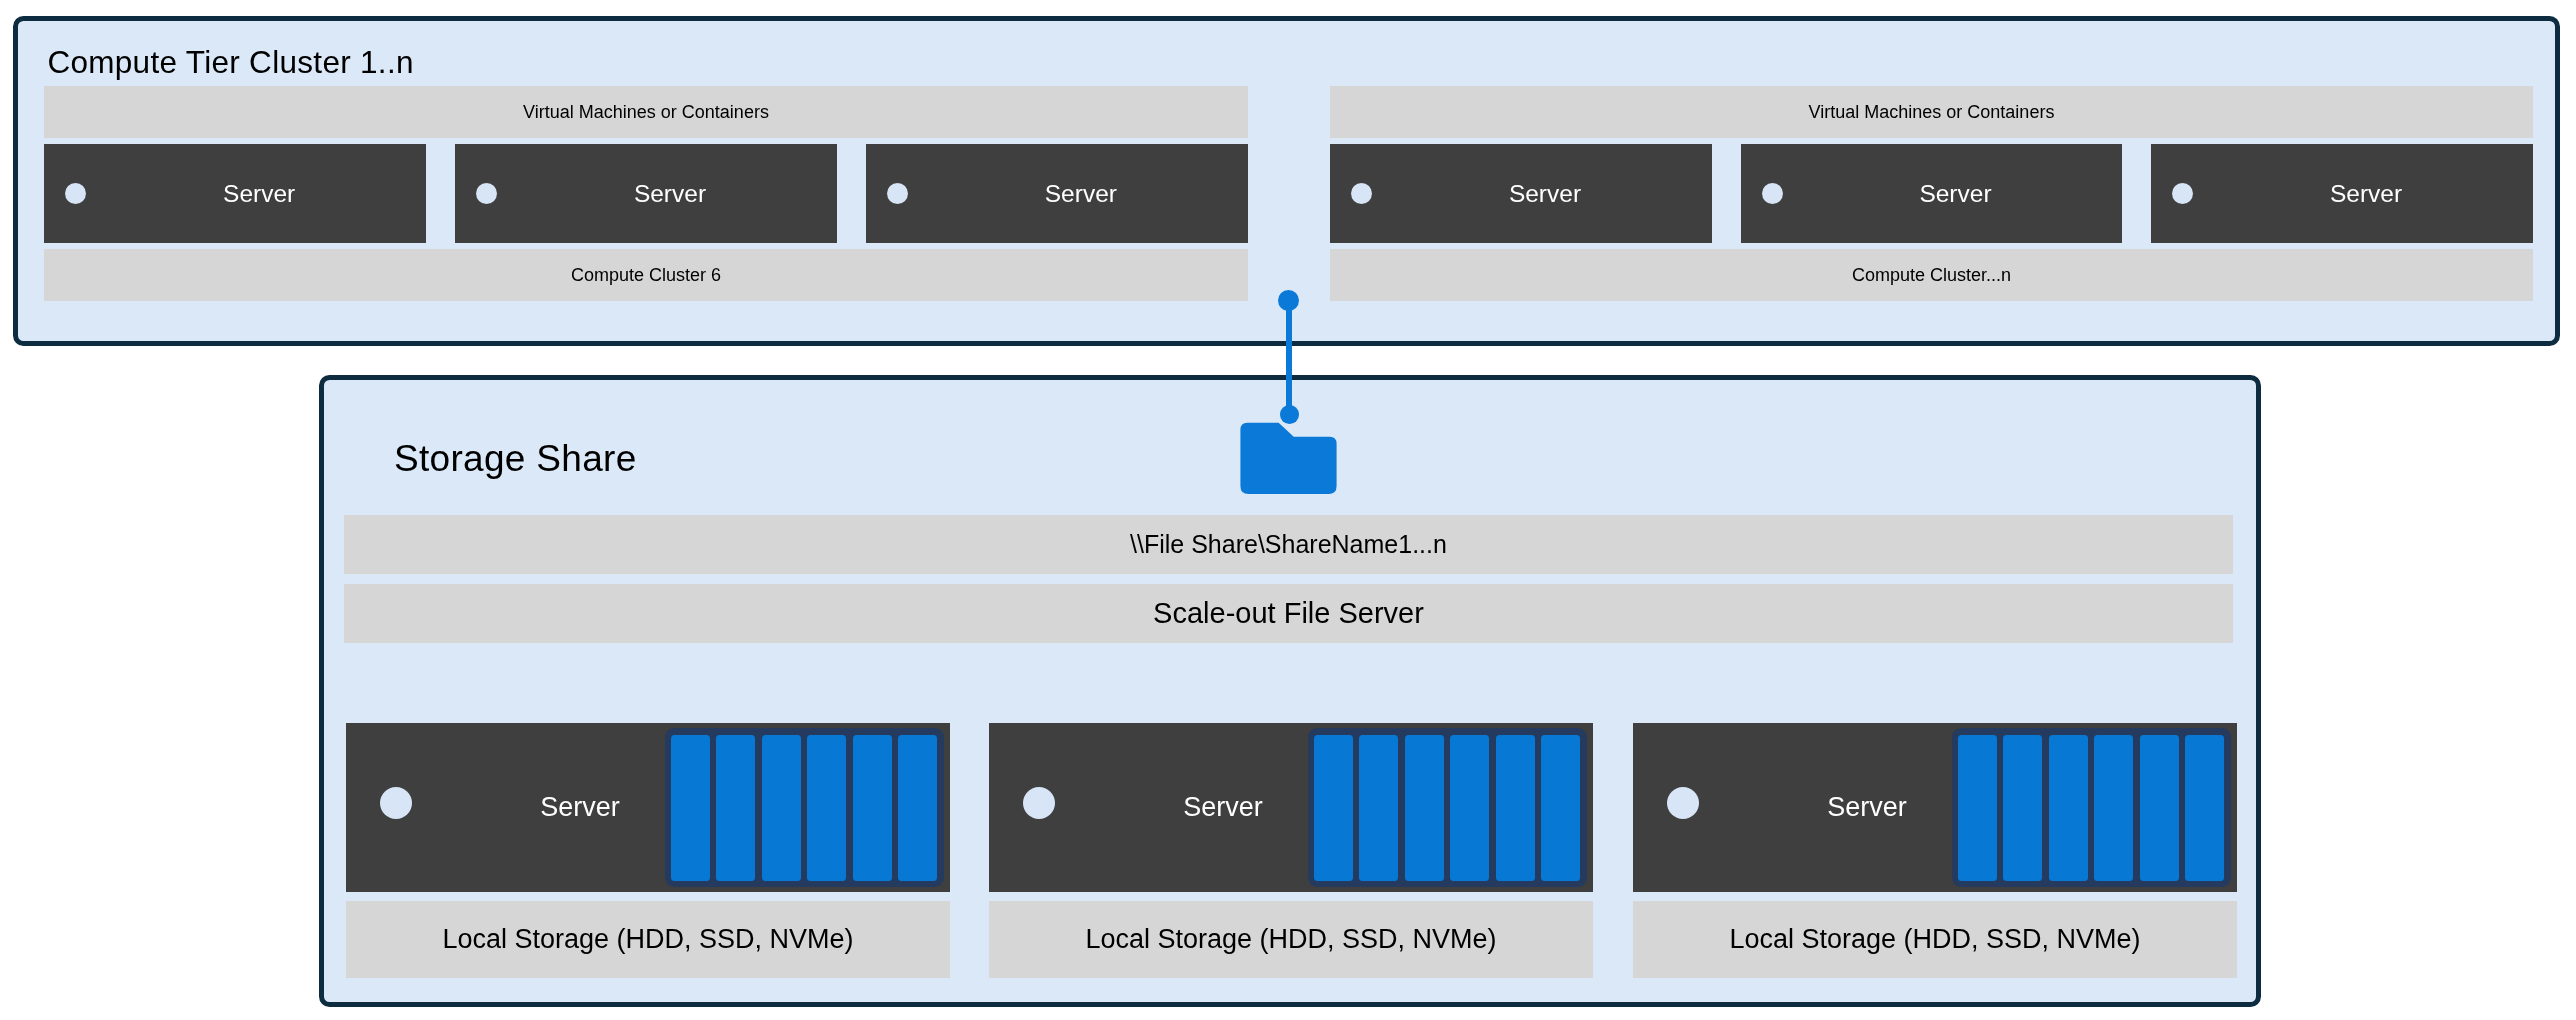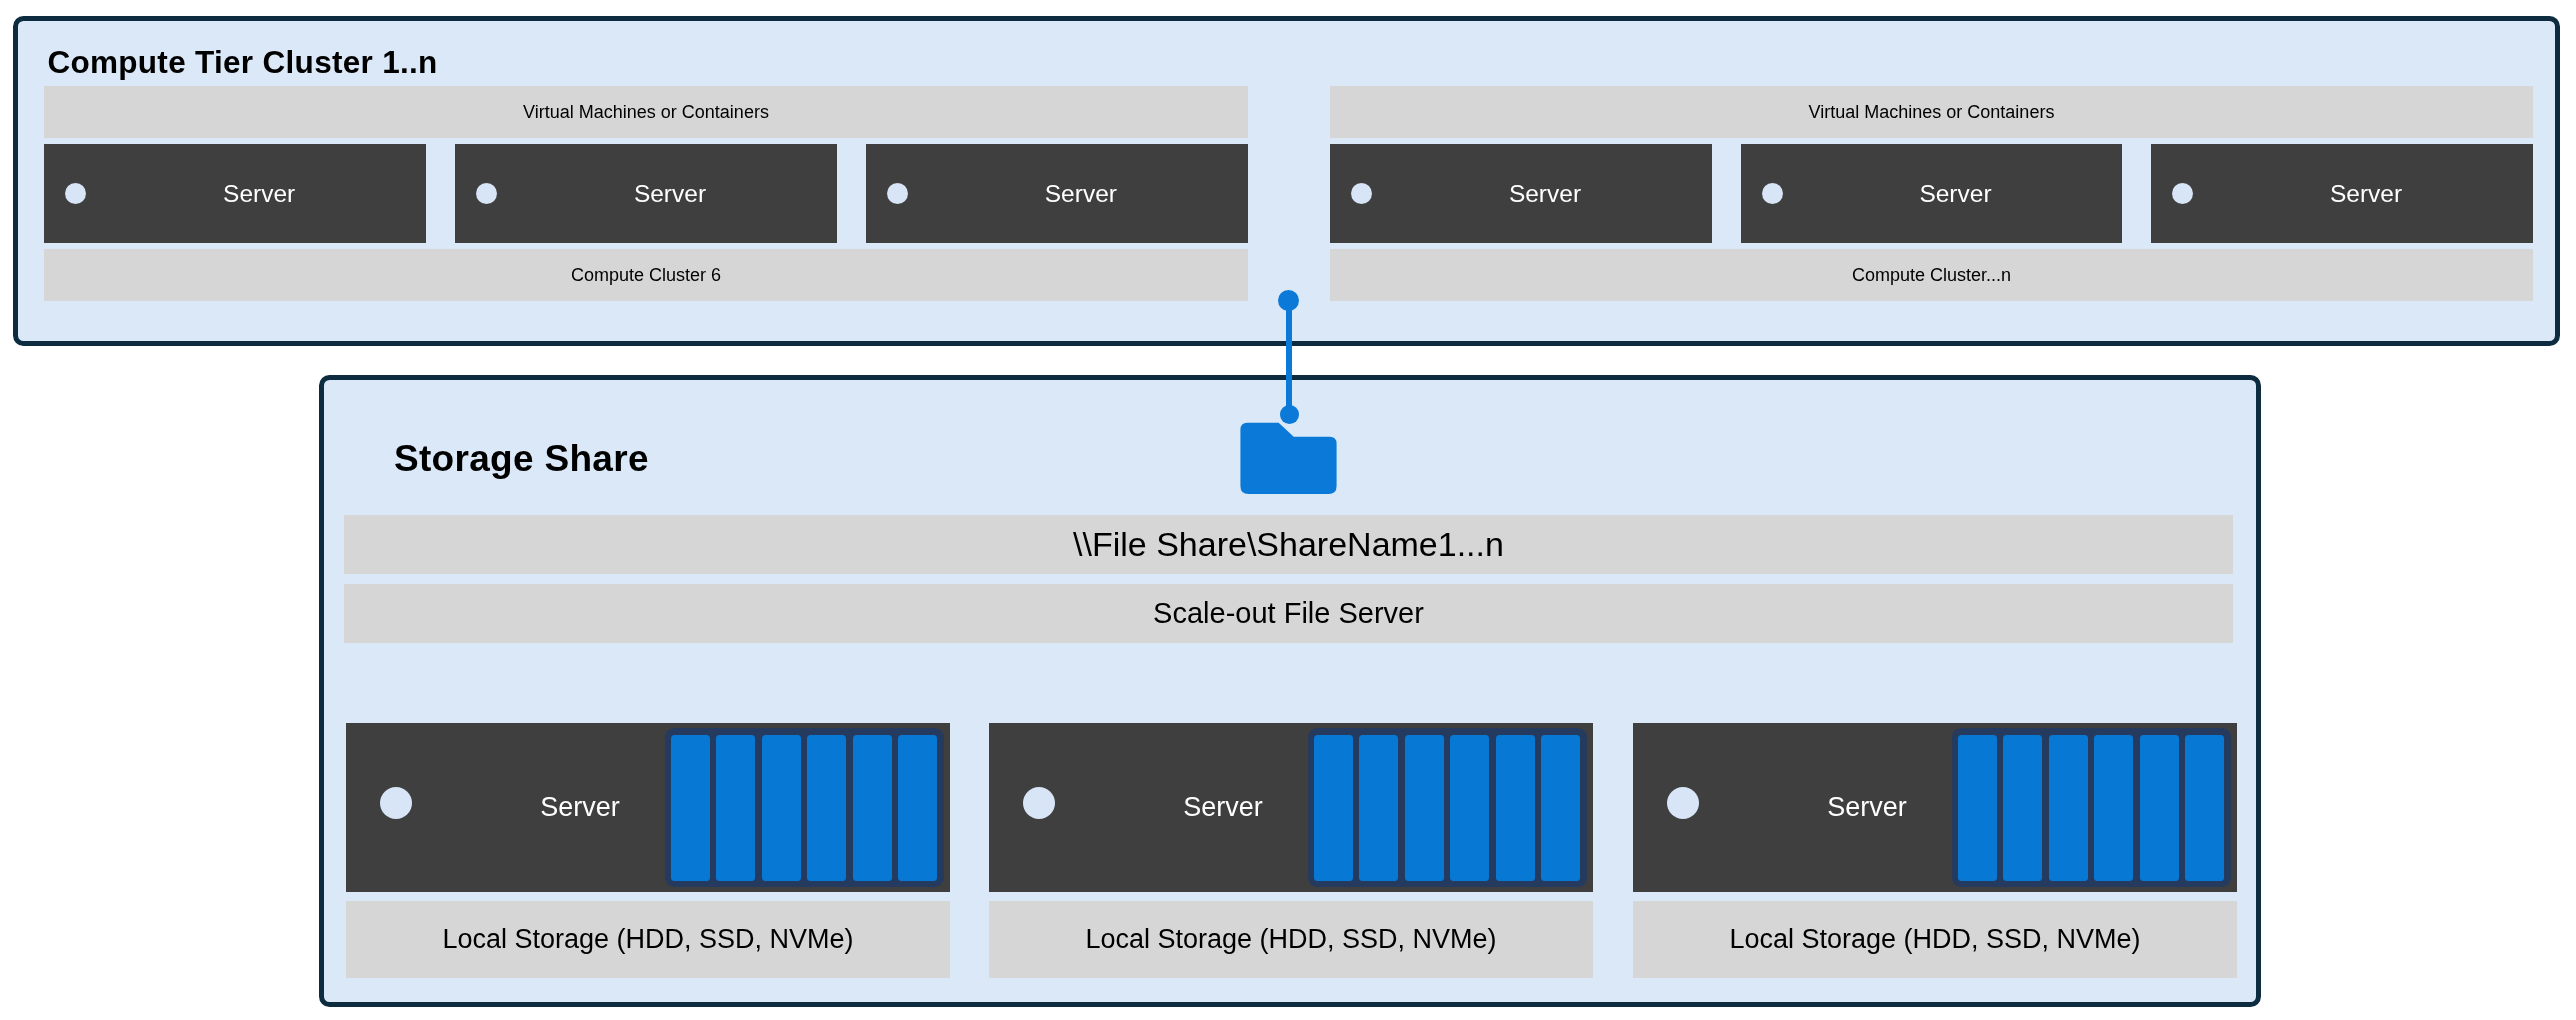--- a/index.html
+++ b/index.html
@@ -10,21 +10,20 @@
     font-family:"Liberation Sans", sans-serif;
     color:#000;
     overflow:hidden;
   }
   .tier-box{
     position:absolute;
     background:#dbe8f7;
     border:5.8px solid #0d2c3f;
     border-radius:10.5px;
     box-sizing:border-box;
-    font-weight:bold;
   }
   .tier-title{
     position:absolute;
     color:#000;
     white-space:nowrap;
     letter-spacing:0.3px;
   }
   .gray-bar{
     position:absolute;
     background:#d6d6d6;
@@ -141,21 +140,21 @@
   <div class="connector-dot" style="left:1280px;top:405px;width:18.7px;height:18.7px;"></div>
 
   <svg class="folder" style="left:1240px;top:421px;" width="97" height="73" viewBox="0 0 166 126">
     <path d="M0,15 Q0,3 12,3 L66,3 L92,27 L154,27 Q166,27 166,39 L166,112 Q166,126 152,126 L14,126 Q0,126 0,112 Z" fill="#0b79d7"></path>
   </svg>
 
   <div class="tier-box" style="left:319px;top:375px;width:1942px;height:632px;">
     <div class="tier-title" style="left:70px;top:58px;font-size:37px;">Storage Share</div>
   </div>
 
-  <div class="gray-bar" style="left:344px;top:515px;width:1889px;height:59px;font-size:34px;">\\File Share\ShareName1...n</div>
+  <div class="gray-bar" style="left:344px;top:515px;width:1889px;height:59px;font-size:25px;">\\File Share\ShareName1...n</div>
   <div class="gray-bar" style="left:344px;top:584px;width:1889px;height:59px;font-size:29px;">Scale-out File Server</div>
 
   <div>
     <div class="server-box" style="left:346px;top:723px;width:604px;height:169px;">
       <span class="indicator-dot" style="left:34px;top:64px;width:32px;height:32px;"></span>
       <span class="server-label" style="left:58px;top:0;width:256px;height:169px;font-size:27px;">Server</span>
       <div class="disk-array" style="top:5.2px;right:6.4px;width:279px;height:159px;">
         <div class="disk"></div>
         <div class="disk"></div>
         <div class="disk"></div>

